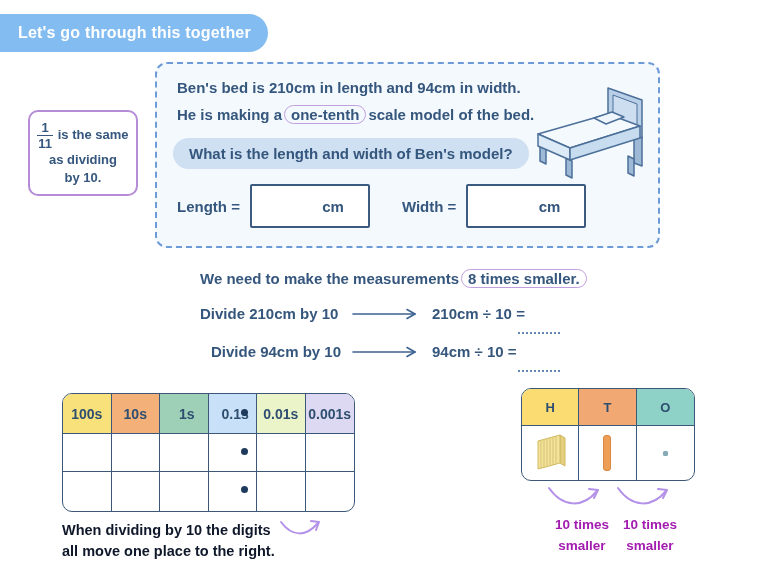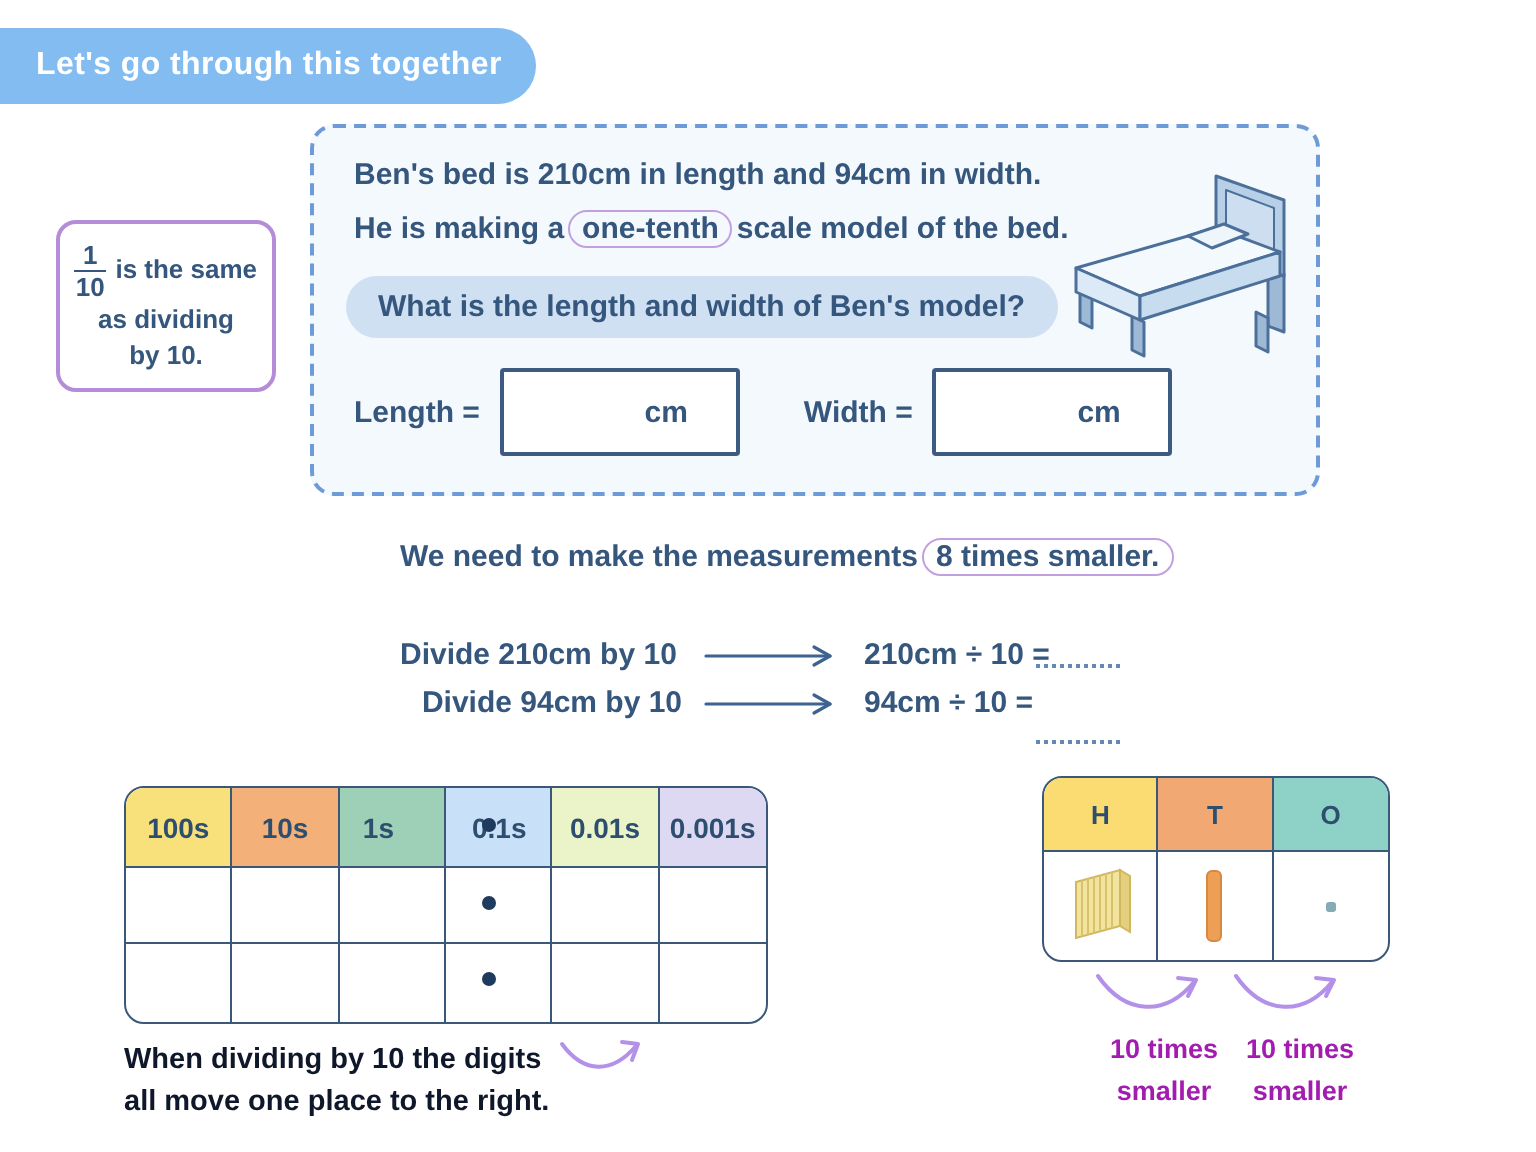--- a/index.html
+++ b/index.html
@@ -35,37 +35,37 @@
               display:flex;align-items:center;padding:0 24px;box-sizing:border-box;}
   .answer-box input{flex:1;min-width:0;border:none;outline:none;background:transparent;
                     font:inherit;color:#35567d;}
   .unit{font-weight:700;}
   .w-label{margin-left:22px;}
 
   
   .intro{position:absolute;left:200px;top:269px;font-size:15px;font-weight:600;white-space:nowrap;}
   .work-row{position:absolute;left:200px;display:flex;align-items:center;font-size:15px;
             font-weight:600;white-space:nowrap;}
-  .work-row1{top:305px;margin-top:14px;}
+  .work-row1{top:305px;}
   .work-row2{top:343px;text-align:center;}
   .instr{width:152px;}
   .work-arrow{margin:0 8px 0 0;}
   .dots{position:absolute;left:518px;width:42px;height:0;border-bottom:2px dotted #6189b4;}
   .dots1{top:332px;}
   .dots2{top:370px;}
 
   
-  .pv-table{position:absolute;left:62px;top:393px;width:322px;height:119px;border:1.6px solid #3b5878;
+  .pv-table{position:absolute;left:62px;top:393px;width:293px;height:119px;border:1.6px solid #3b5878;
             border-radius:10px;overflow:hidden;display:grid;grid-template-columns:repeat(6,1fr);
             grid-template-rows:40px 38px auto;background:#fff;box-sizing:border-box;}
   .pv-cell{border-right:1.4px solid #3b5878;border-bottom:1.4px solid #3b5878;display:flex;
            align-items:center;justify-content:center;font-size:14px;font-weight:700;color:#2e4e70;}
   .pv-cell.lastcol{border-right:none;}
   .pv-cell.lastrow{border-bottom:none;}
-  .pv-head.h-ones{justify-content:flex-end;padding-right:25px;}
+  .pv-head.h-ones{justify-content:flex-end;padding-right:13px;}
   .pv-head.h-tenths{justify-content:flex-start;padding-left:13px;}
   .pv-dot{position:absolute;left:241px;width:7px;height:7px;border-radius:50%;background:#1e3a5c;}
   .pv-dot1{top:409px;} .pv-dot2{top:448px;} .pv-dot3{top:486px;}
 
   
   .hto-table{position:absolute;left:521px;top:388px;width:174px;height:93px;border:1.6px solid #3b5878;
              border-radius:10px;overflow:hidden;display:grid;grid-template-columns:repeat(3,1fr);
              grid-template-rows:37px auto;background:#fff;box-sizing:border-box;}
   .hto-cell{border-right:1.4px solid #3b5878;display:flex;align-items:center;justify-content:center;
             font-size:13px;font-weight:700;color:#2e4e70;}
@@ -90,21 +90,21 @@
 <div class="page">
 
   <div class="banner">
     <span>Let's go through this together</span>
   </div>
 
   <div class="side-note">
     <div class="note-row">
       <span class="fraction">
         <span class="num">1</span>
-        <span class="den">10</span>
+        <span class="den">11</span>
       </span>
       <span>is the same</span>
     </div>
     <div>as dividing</div>
     <div>by 10.</div>
   </div>
 
   <div class="problem-box">
     <div class="p-line p-line1">Ben's bed is 210cm in length and 94cm in width.</div>
     <div class="p-line p-line2">

